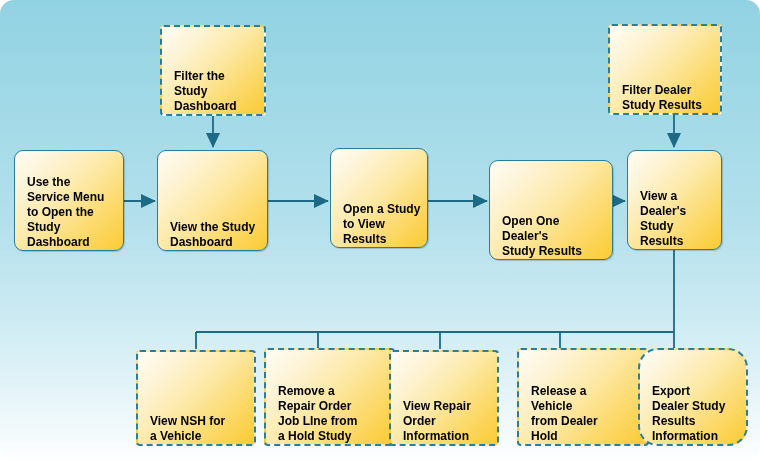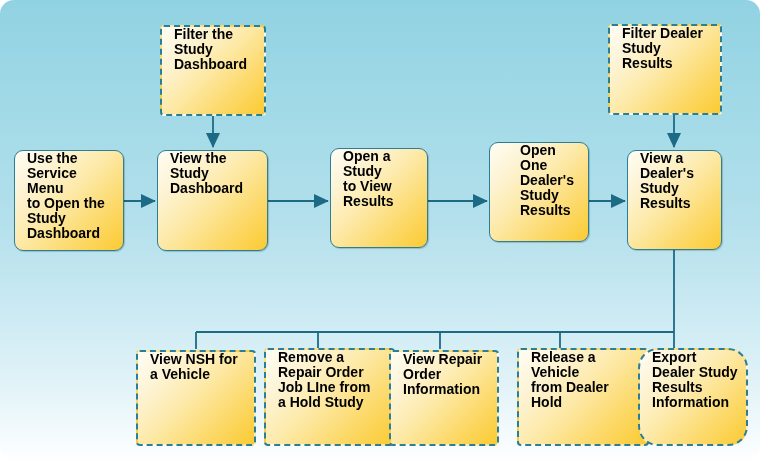--- a/index.html
+++ b/index.html
@@ -33,23 +33,23 @@
   .node {
     position: absolute;
     box-sizing: border-box;
     background: linear-gradient(135deg,
                 #fffdf5 0%,
                 #fdf4d6 22%,
                 #fde9a6 48%,
                 #fcd96a 74%,
                 #fbcb33 100%);
     display: flex;
-    align-items: flex-start;
+    align-items: flex-end;
     color: #000000;
-    font-size: 14px;
+    font-size: 12px;
     font-weight: bold;
     line-height: 15px;
   }
   .node .label {
     padding-left: 12px;
     padding-right: 6px;
     white-space: pre-line;
   }
   .node.required {
     border: 1.5px solid #2b7e98;
@@ -151,21 +151,21 @@
     <span class="label">View the Study
 Dashboard</span>
   </div>
 
   <div class="node required" style="left:330px; top:148px; width:98px; height:100px;">
     <span class="label">Open a Study
 to View
 Results</span>
   </div>
 
-  <div class="node required" style="left:489px; top:142px; width:100px; height:100px;padding-left:18px;">
+  <div class="node required" style="left:489px; top:160px; width:124px; height:100px;">
     <span class="label">Open One
 Dealer's
 Study Results</span>
   </div>
 
   <div class="node required" style="left:627px; top:150px; width:95px; height:100px;">
     <span class="label">View a
 Dealer's
 Study
 Results</span>

